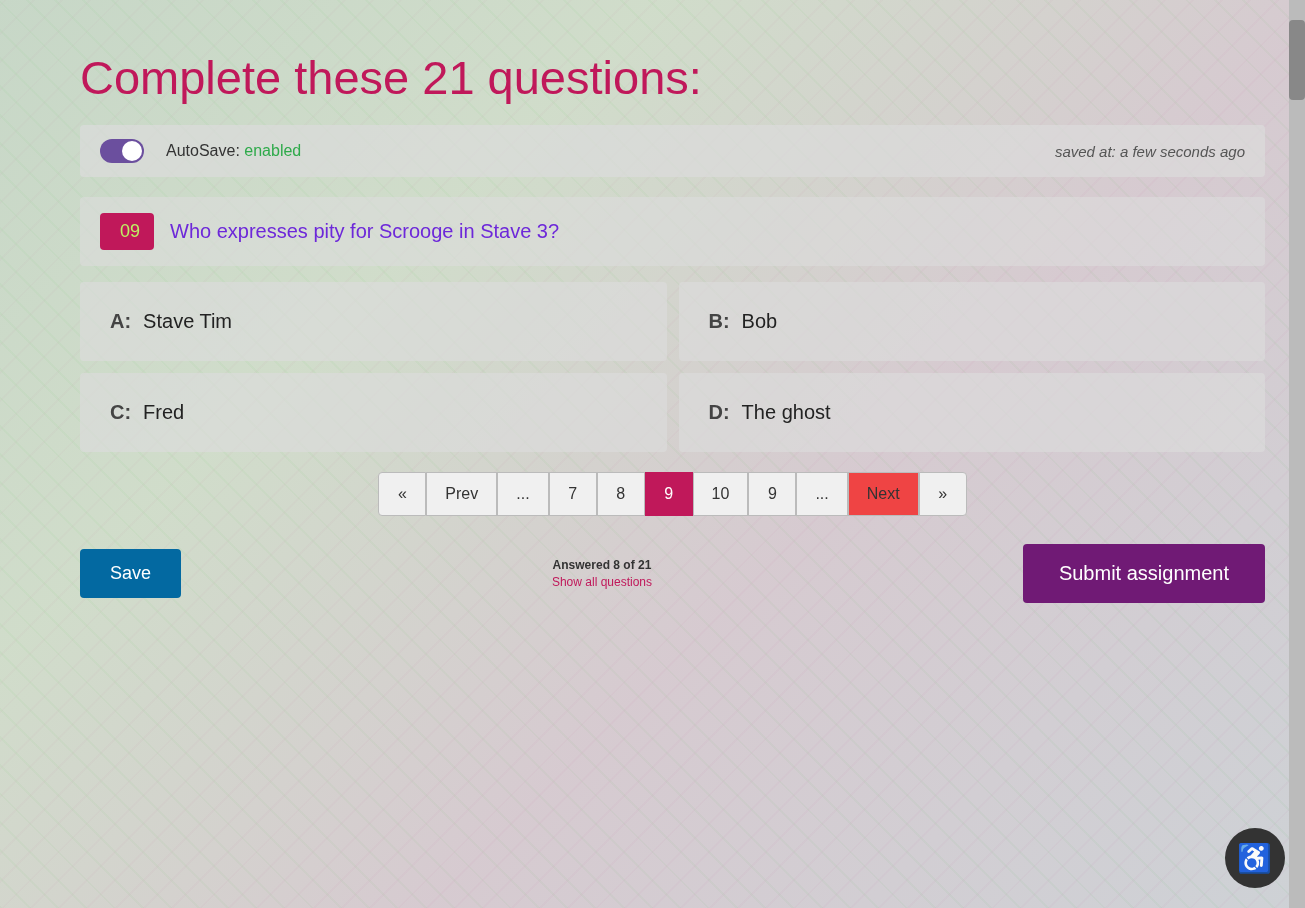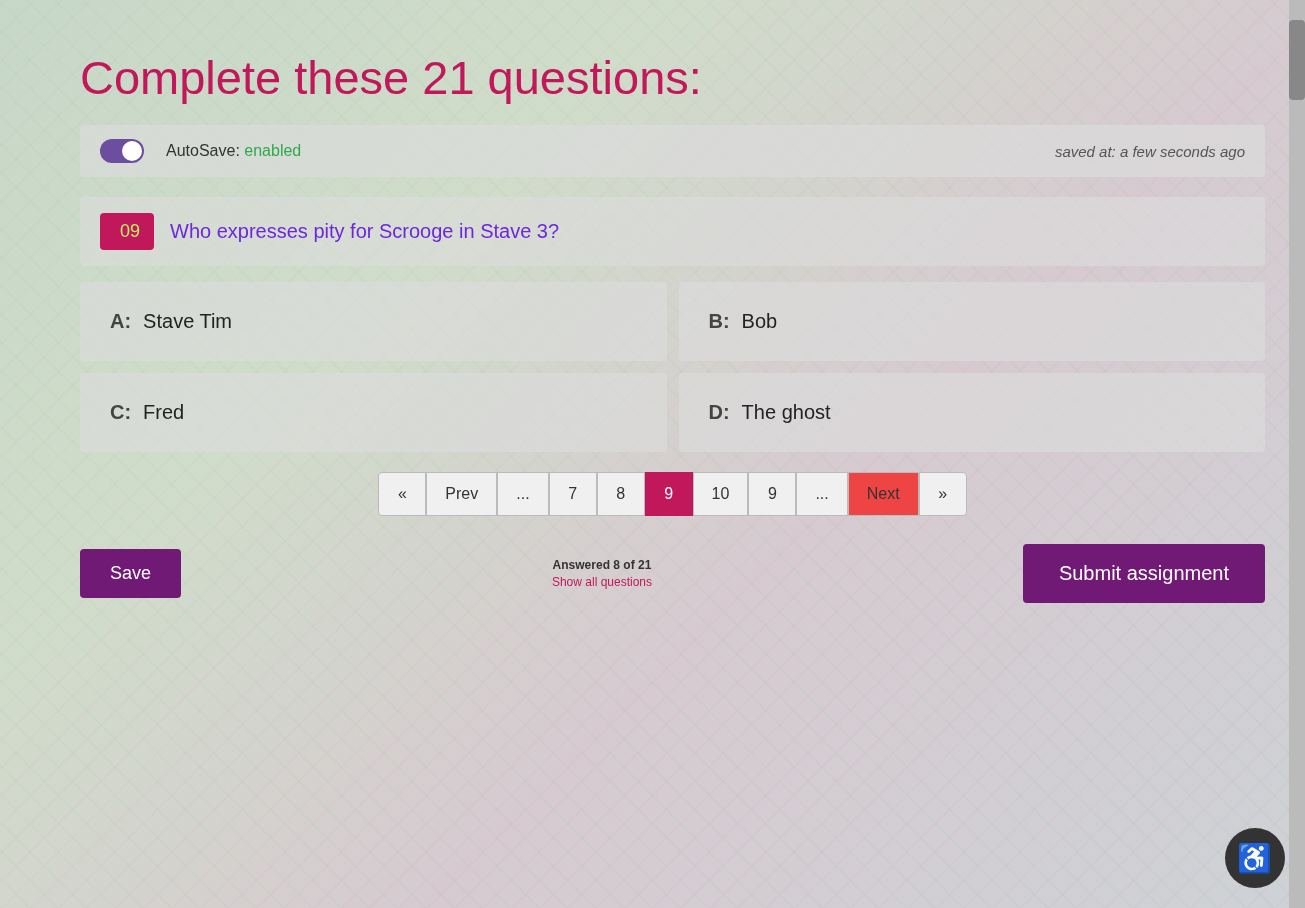--- a/index.html
+++ b/index.html
@@ -183,21 +183,21 @@
     }
 
     .bottom-bar {
       display: flex;
       align-items: center;
       justify-content: space-between;
       margin-top: 4px;
     }
 
     .save-btn {
-      background: #701a75;
+      background: #0369a1;
       color: white;
       border: none;
       padding: 14px 30px;
       font-size: 18px;
       border-radius: 4px;
       cursor: pointer;
     }
 
     .bottom-center {
       text-align: center;

